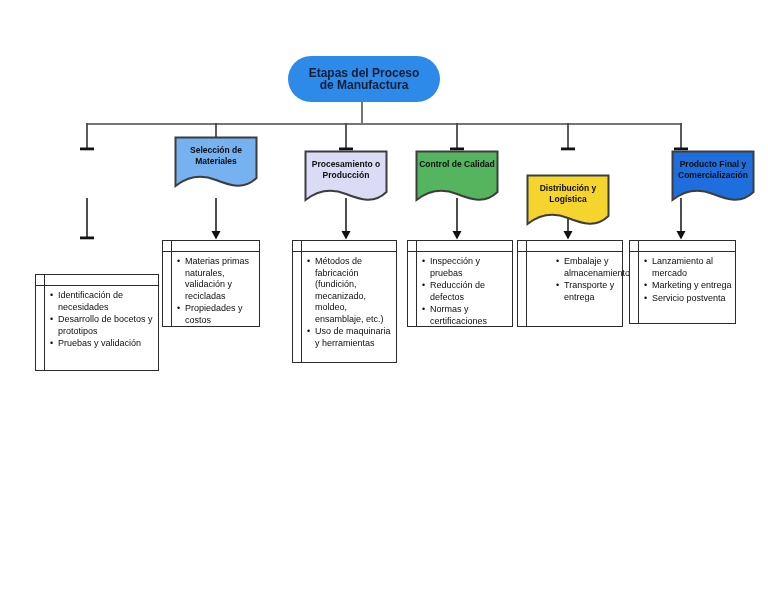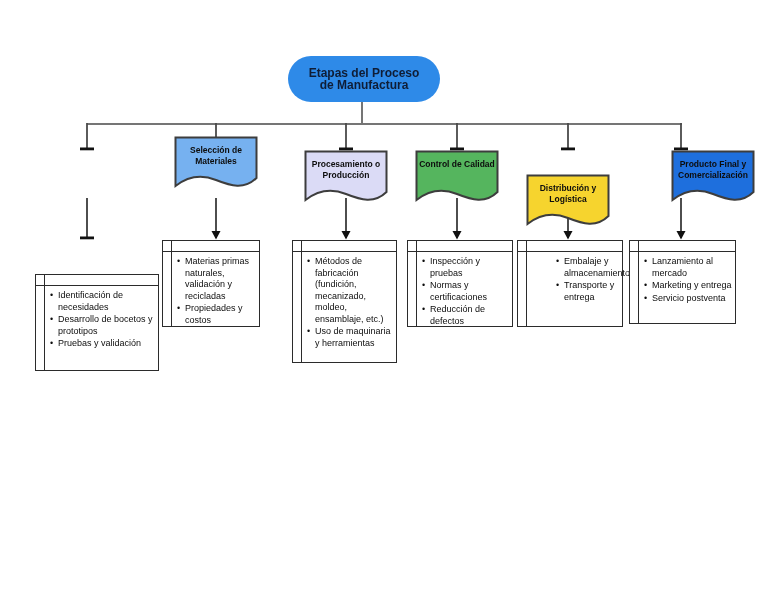--- a/index.html
+++ b/index.html
@@ -115,22 +115,22 @@
       <svg viewBox="0 0 84 56" preserveAspectRatio="none">
         <path d="M1.5,1.5 L82.5,1.5 L82.5,42 C70,54 57,50 42,44 C27,38 13,41 1.5,50 Z" fill="#55b55e" stroke="#3d3d3d" stroke-width="2"></path>
       </svg>
       <div class="lbl">Control de Calidad</div>
     </div>
     <div class="detail-box" style="left: 407px; top: 240px; width: 106px; height: 87px;">
       <div class="vline"></div>
       <div class="hline"></div>
       <ul>
         <li>Inspección y pruebas</li>
+        <li>Reducción de defectos</li>
         <li>Normas y certificaciones</li>
-        <li>Reducción de defectos</li>
       </ul>
     </div>
     <div class="stage" style="left: 526px; top: 150px; margin-top: 24px;">
       <svg viewBox="0 0 84 56" preserveAspectRatio="none">
         <path d="M1.5,1.5 L82.5,1.5 L82.5,42 C70,54 57,50 42,44 C27,38 13,41 1.5,50 Z" fill="#f6d42e" stroke="#3d3d3d" stroke-width="2"></path>
       </svg>
       <div class="lbl">Distribución y Logística</div>
     </div>
     <div class="detail-box" style="left: 517px; top: 240px; width: 106px; height: 87px; padding-left: 24px;">
       <div class="vline"></div>

